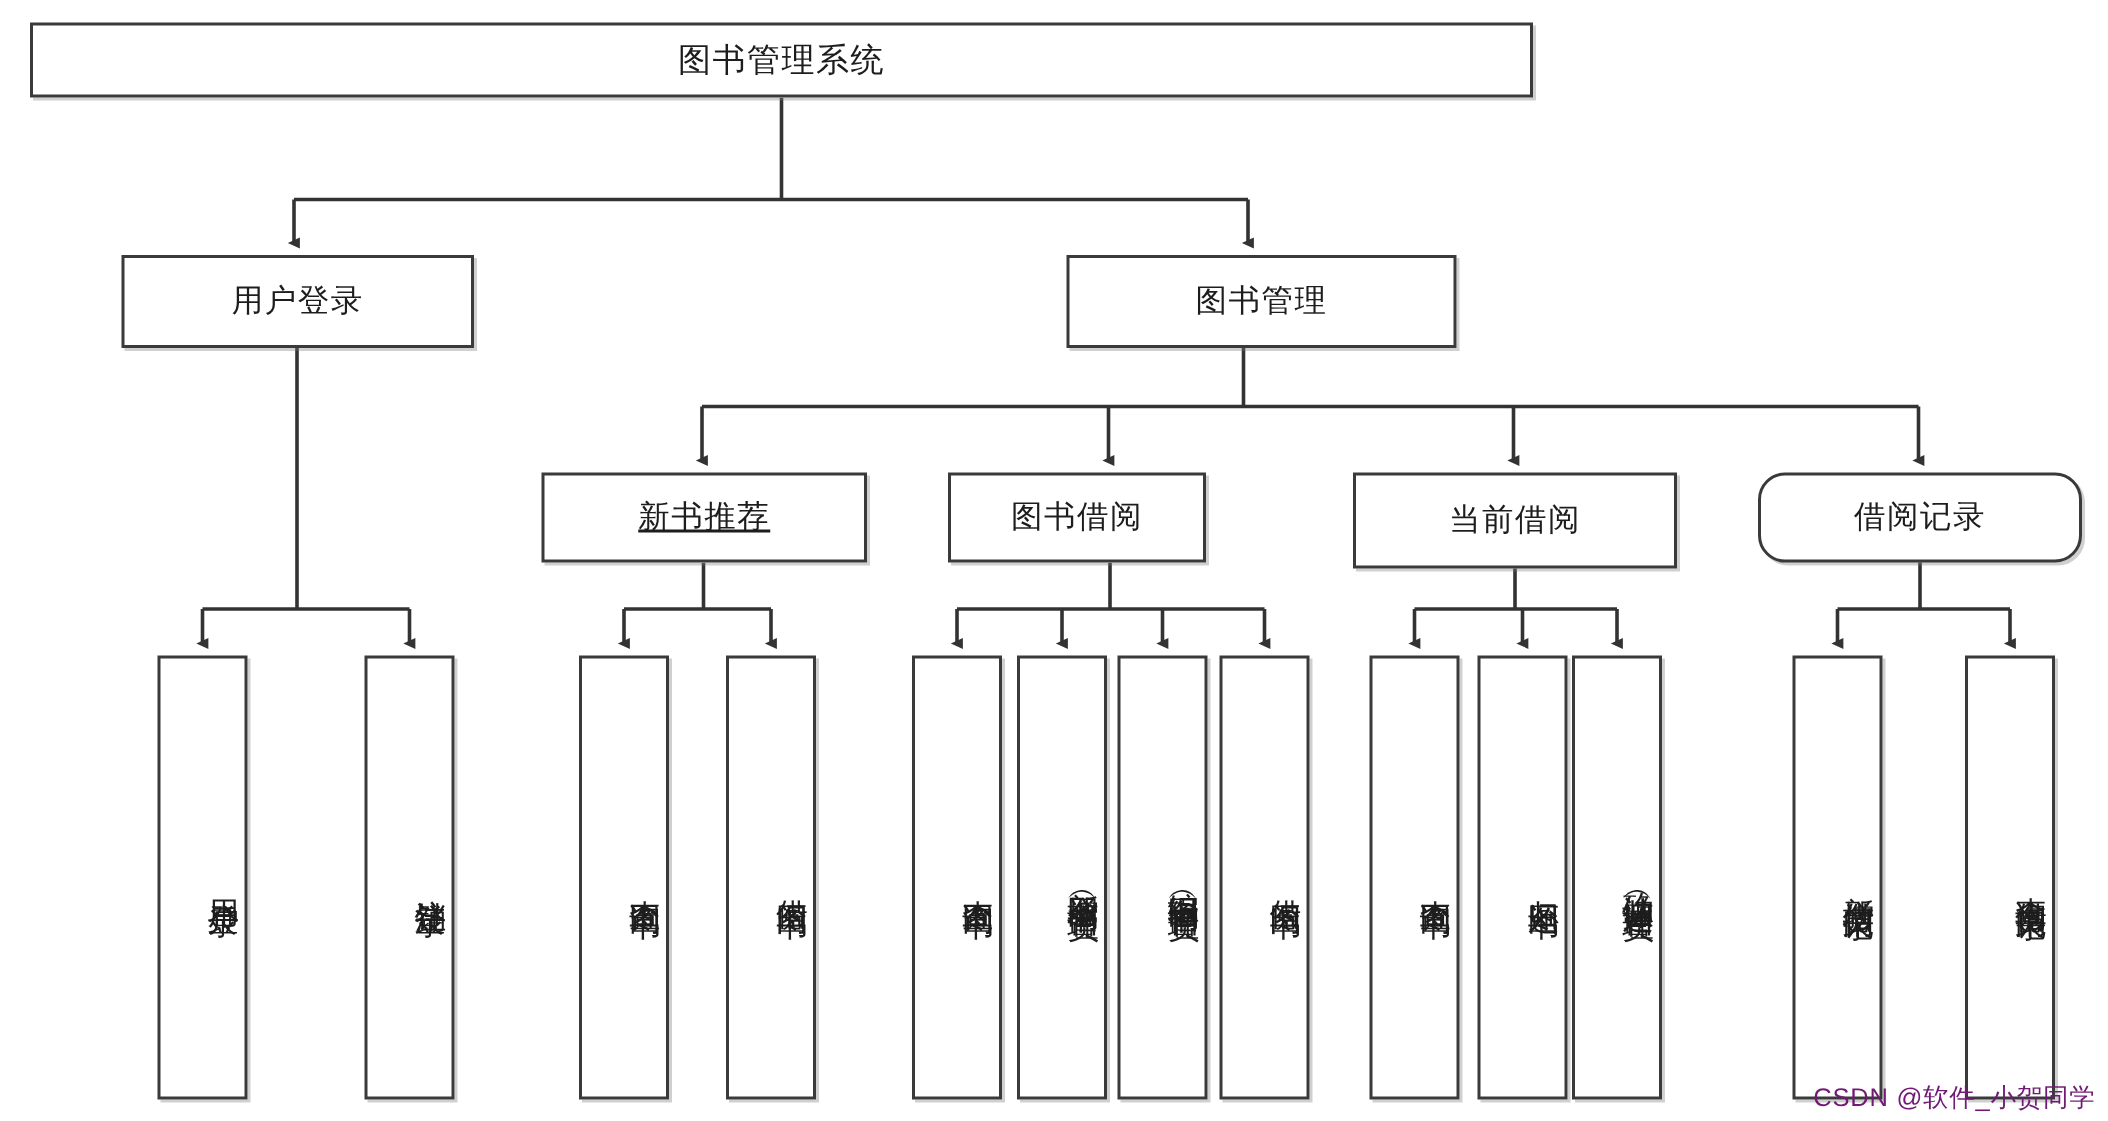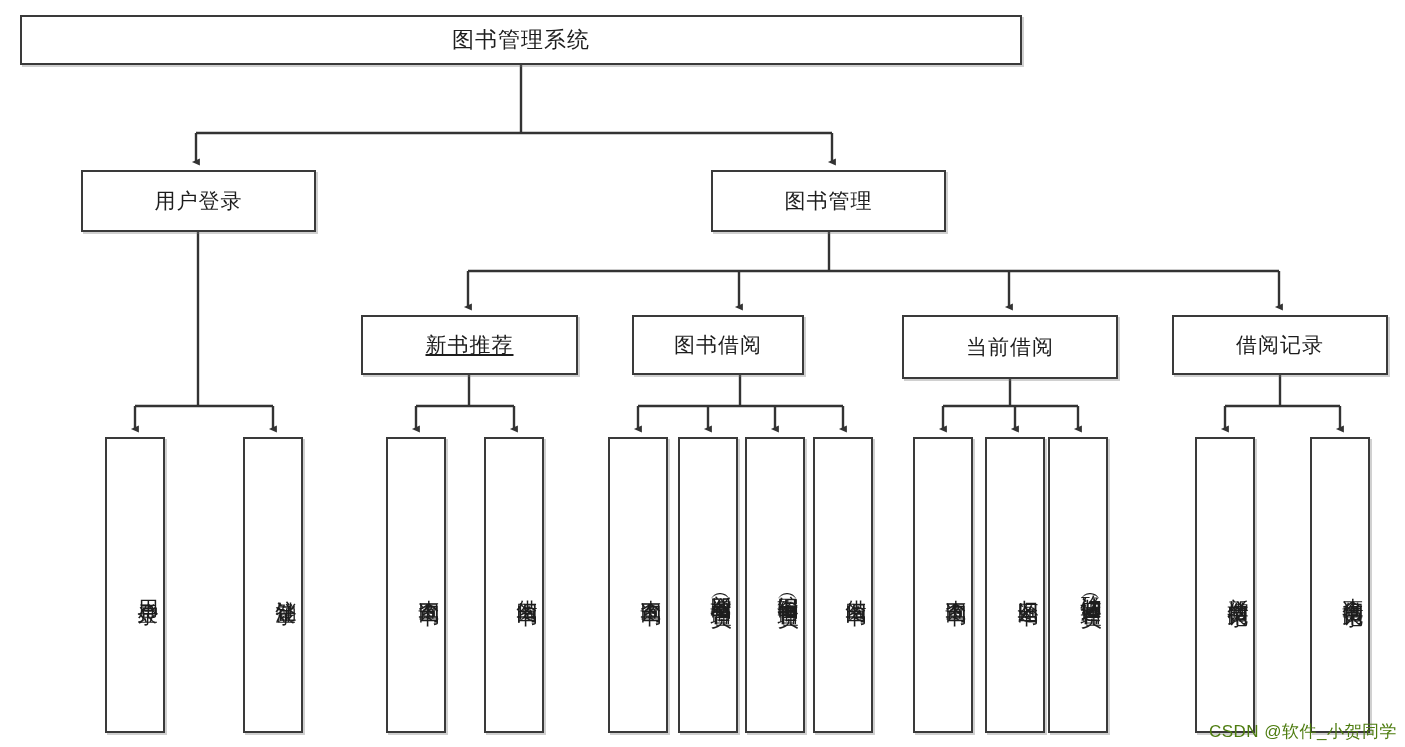--- a/index.html
+++ b/index.html
@@ -55,21 +55,21 @@
     overflow: hidden;
   }
   .node-root {
     font-size: 22px;
   }
   #watermark {
     position: absolute;
     right: 8px;
     bottom: 4px;
     font-size: 17px;
-    color: #4d7c0f;
+    color: #701a75;
     letter-spacing: 0.5px;
     white-space: nowrap;
   }
 </style>
 </head>
 <body>
 
 <div id="canvas">
 
   <svg id="edges" viewBox="0 0 1405 747">
@@ -123,34 +123,34 @@
     </g>
   </svg>
 
   <div class="node node-h node-root" style="left: 20px; top: 15px; width: 1002px; height: 50px;">
     <span>图书管理系统</span>
   </div>
 
   <div class="node node-h" style="left: 81px; top: 170px; width: 235px; height: 62px;">
     <span>用户登录</span>
   </div>
-  <div class="node node-h" style="left: 711px; top: 170px; width: 235px; height: 62px;">
+  <div class="node node-h" style="left: 711px; top: 170px; width: 260px; height: 62px;">
     <span>图书管理</span>
   </div>
 
   <div class="node node-h" style="left: 361px; top: 315px; width: 217px; height: 60px; text-decoration: underline;">
     <span>新书推荐</span>
   </div>
   <div class="node node-h" style="left: 632px; top: 315px; width: 172px; height: 60px;">
     <span>图书借阅</span>
   </div>
   <div class="node node-h" style="left: 902px; top: 315px; width: 216px; height: 64px;">
     <span>当前借阅</span>
   </div>
-  <div class="node node-h" style="left: 1172px; top: 315px; width: 216px; height: 60px;">
+  <div class="node node-h" style="left: 1172px; top: 315px; width: 216px; height: 60px; border-radius: 18px;">
     <span>借阅记录</span>
   </div>
 
   <div class="node node-v" style="left: 105px; top: 437px; width: 60px; height: 296px;">
     <span>用户登录</span>
   </div>
   <div class="node node-v" style="left: 243px; top: 437px; width: 60px; height: 296px;">
     <span>注销登录</span>
   </div>
   <div class="node node-v" style="left: 386px; top: 437px; width: 60px; height: 296px;">

